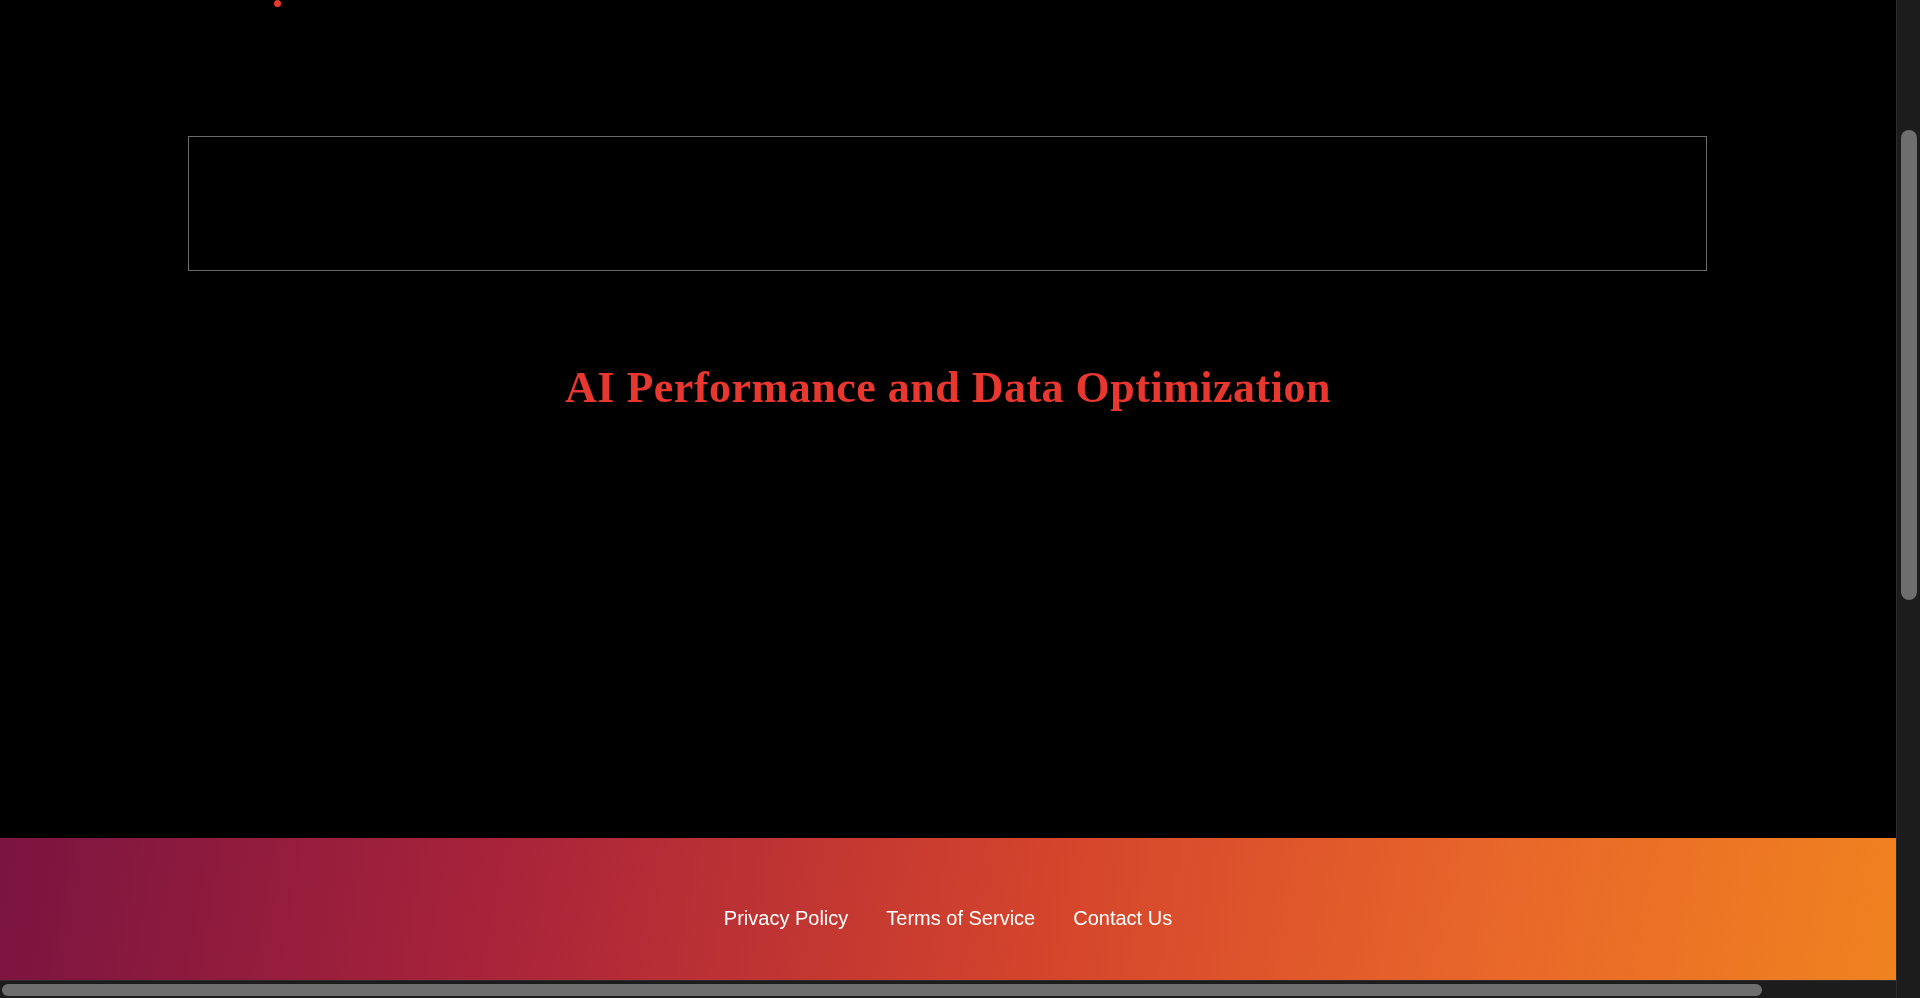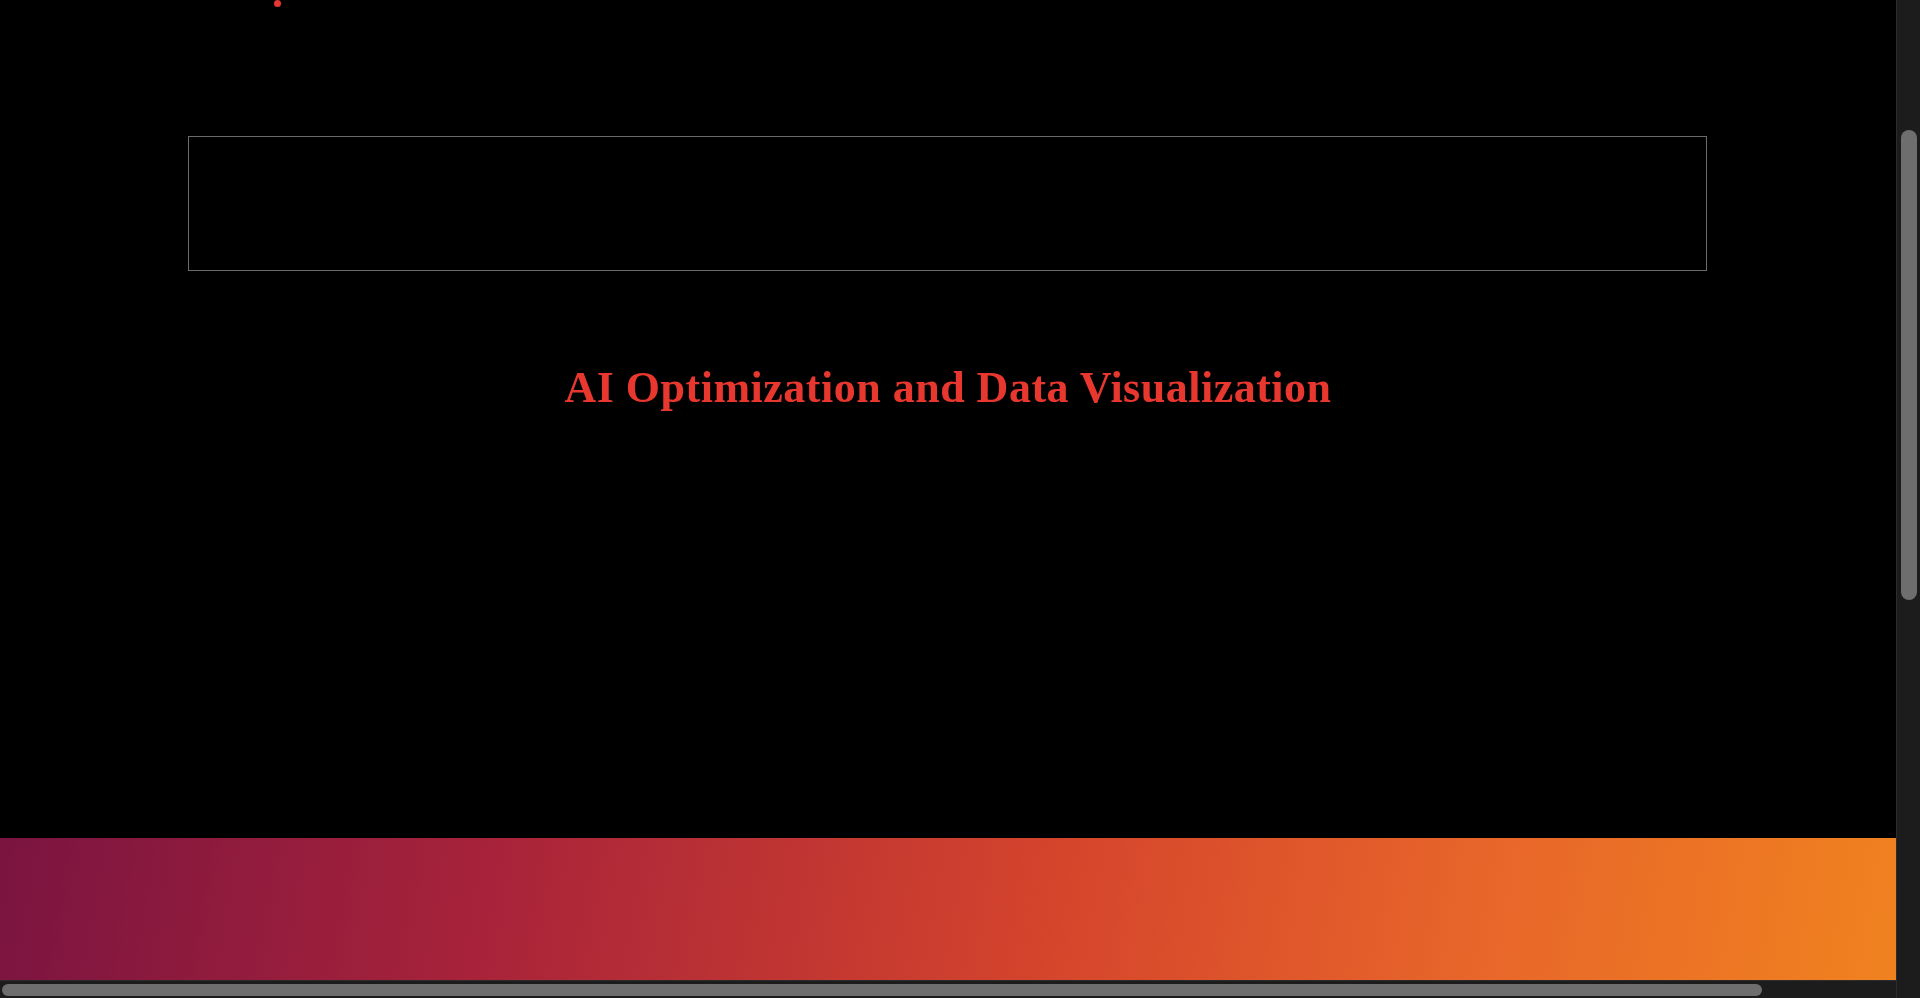--- a/index.html
+++ b/index.html
@@ -161,21 +161,21 @@
     position: absolute; left: 2px; top: 3px; width: 1760px; height: 12px;
     background: #6e6e6e; border-radius: 6px;
   }
 </style>
 </head>
 <body>
 
 <div class="top-dot"></div>
 <div class="top-box"></div>
 
-<div class="section-title">AI Optimization and Data Visualization</div>
+<div class="section-title">AI Performance and Data Optimization</div>
 
 <div class="viz-strip">
 
   <div class="panel" id="p-heatmap">
     <div class="hm-title">Heatmap of Emergency Calls by Hour and Day</div>
     <div class="hm-ylab">Day of Week</div>
     <div id="hm-yticks">
         <div class="hm-ytick" style="top: 31.1429px; transform: rotate(-90deg);">0</div>
         <div class="hm-ytick" style="top: 61.4286px; transform: rotate(-90deg);">1</div>
         <div class="hm-ytick" style="top: 91.7143px; transform: rotate(-90deg);">2</div>
@@ -384,20 +384,25 @@
         </div>
         <div class="prog-sub">7/7 [00:14&lt;00:00]</div>
         <div class="prog-metric">BLUE Score : 0.6567775677098</div>
       </div>
     </div>
 
   </div>
 </div>
 
 <div class="footer">
+  <div class="footer-links" id="footer-links">
+      <a href="#">Privacy Policy</a>
+      <a href="#">Terms of Service</a>
+      <a href="#">Contact Us</a>
+    </div>
 </div>
 
 <div class="sb-v">
   <div class="sb-v-thumb"></div>
 </div>
 <div class="sb-h">
   <div class="sb-h-thumb"></div>
 </div>
 
 </body></html>

